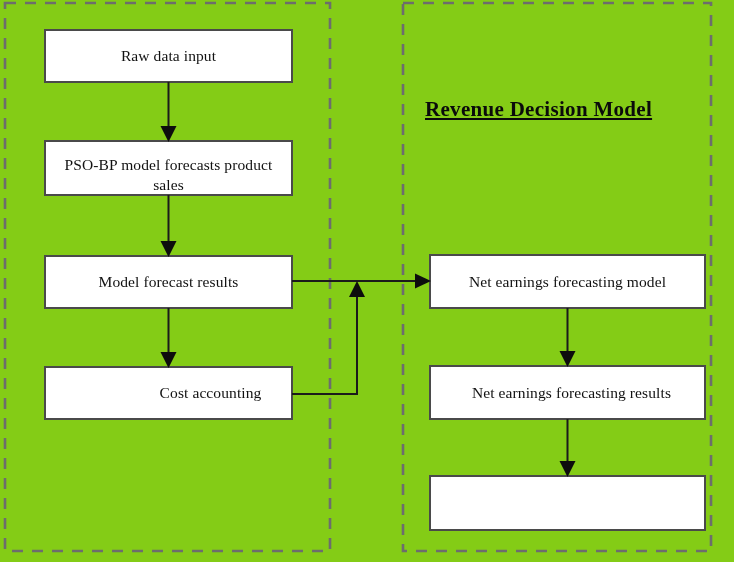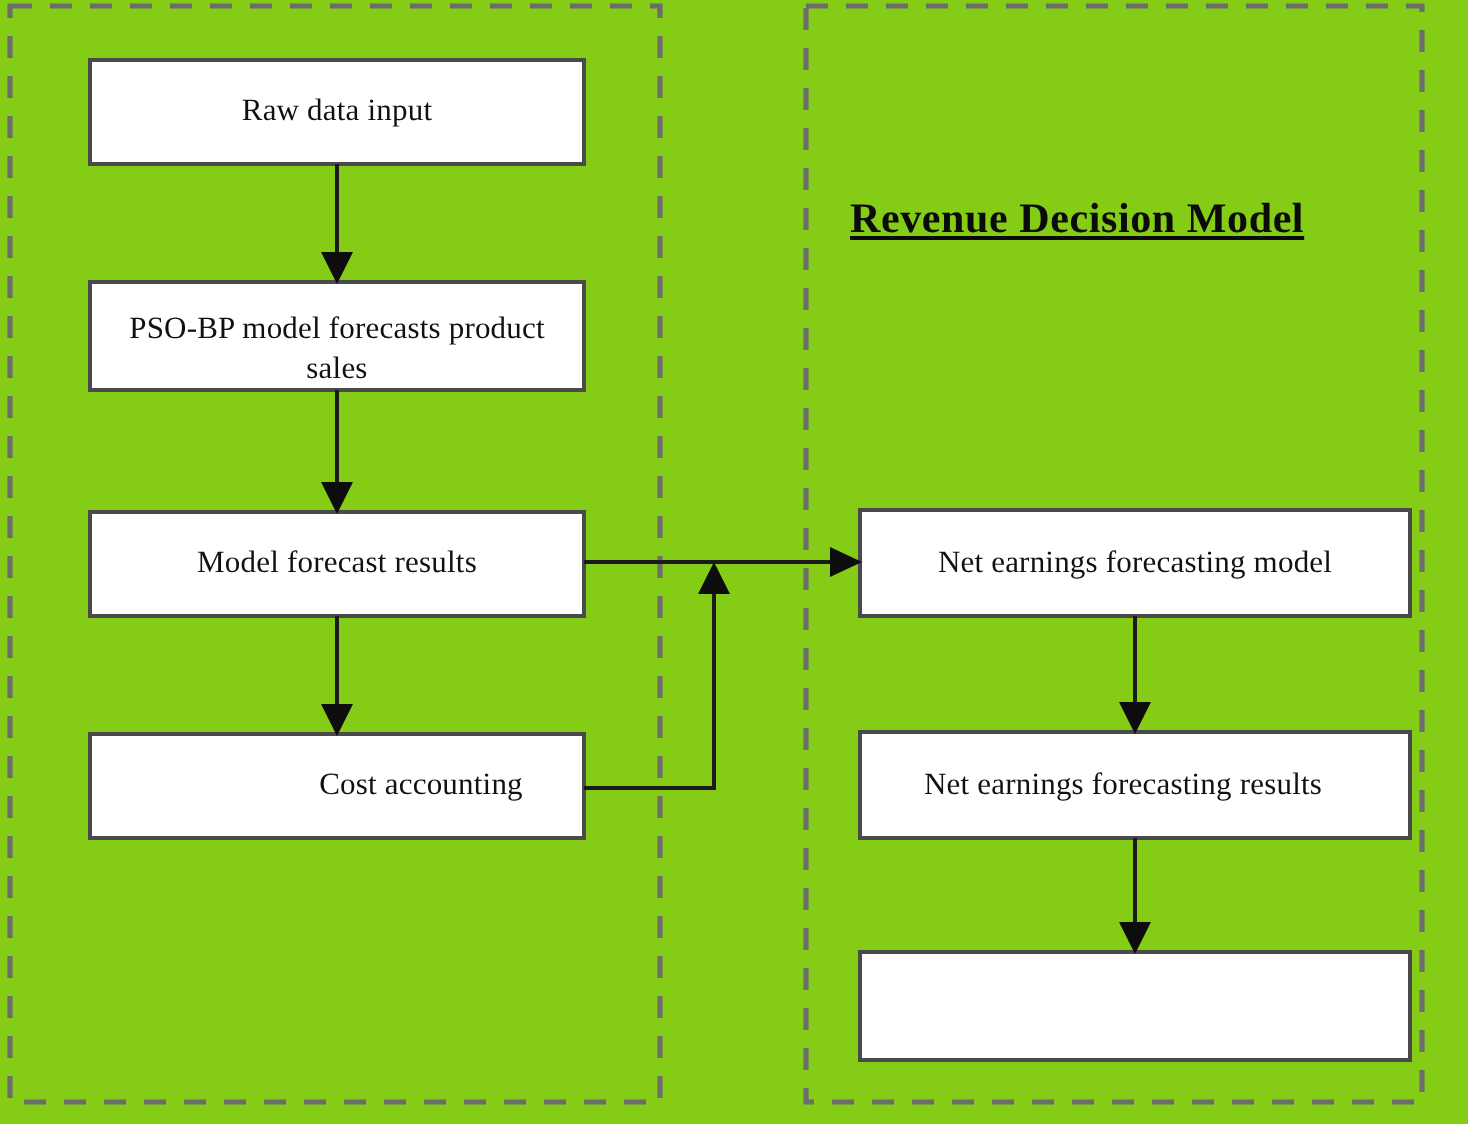--- a/index.html
+++ b/index.html
@@ -131,21 +131,21 @@
   <div class="node-label" style="left:45px; top:30px; width:247px; height:52px;">Raw data input</div>
 
   <div class="node-label" style="left:53px; top:141px; width:231px; height:68px;">PSO-BP model forecasts product sales</div>
 
   <div class="node-label" style="left:45px; top:256px; width:247px; height:52px;">Model forecast results</div>
 
   <div class="node-label" style="left:45px; top:367px; width:271px; height:52px;margin-left:30px;">Cost accounting</div>
 
   <div class="node-label" style="left:430px; top:255px; width:275px; height:53px;">Net earnings forecasting model</div>
 
-  <div class="node-label" style="left:424px; top:366px; width:275px; height:53px;">Net earnings forecasting results</div>
+  <div class="node-label" style="left:434px; top:366px; width:275px; height:53px;">Net earnings forecasting results</div>
 
 
 
   <div class="group-title" style="left:425px; top:97px;text-decoration:underline;">Revenue Decision Model</div>
 
   <div class="hit" style="left:45px; top:30px; width:247px; height:52px;"></div>
   <div class="hit" style="left:45px; top:141px; width:247px; height:54px;"></div>
   <div class="hit" style="left:45px; top:256px; width:247px; height:52px;"></div>
   <div class="hit" style="left:45px; top:367px; width:247px; height:52px;"></div>
   <div class="hit" style="left:430px; top:255px; width:275px; height:53px;"></div>

